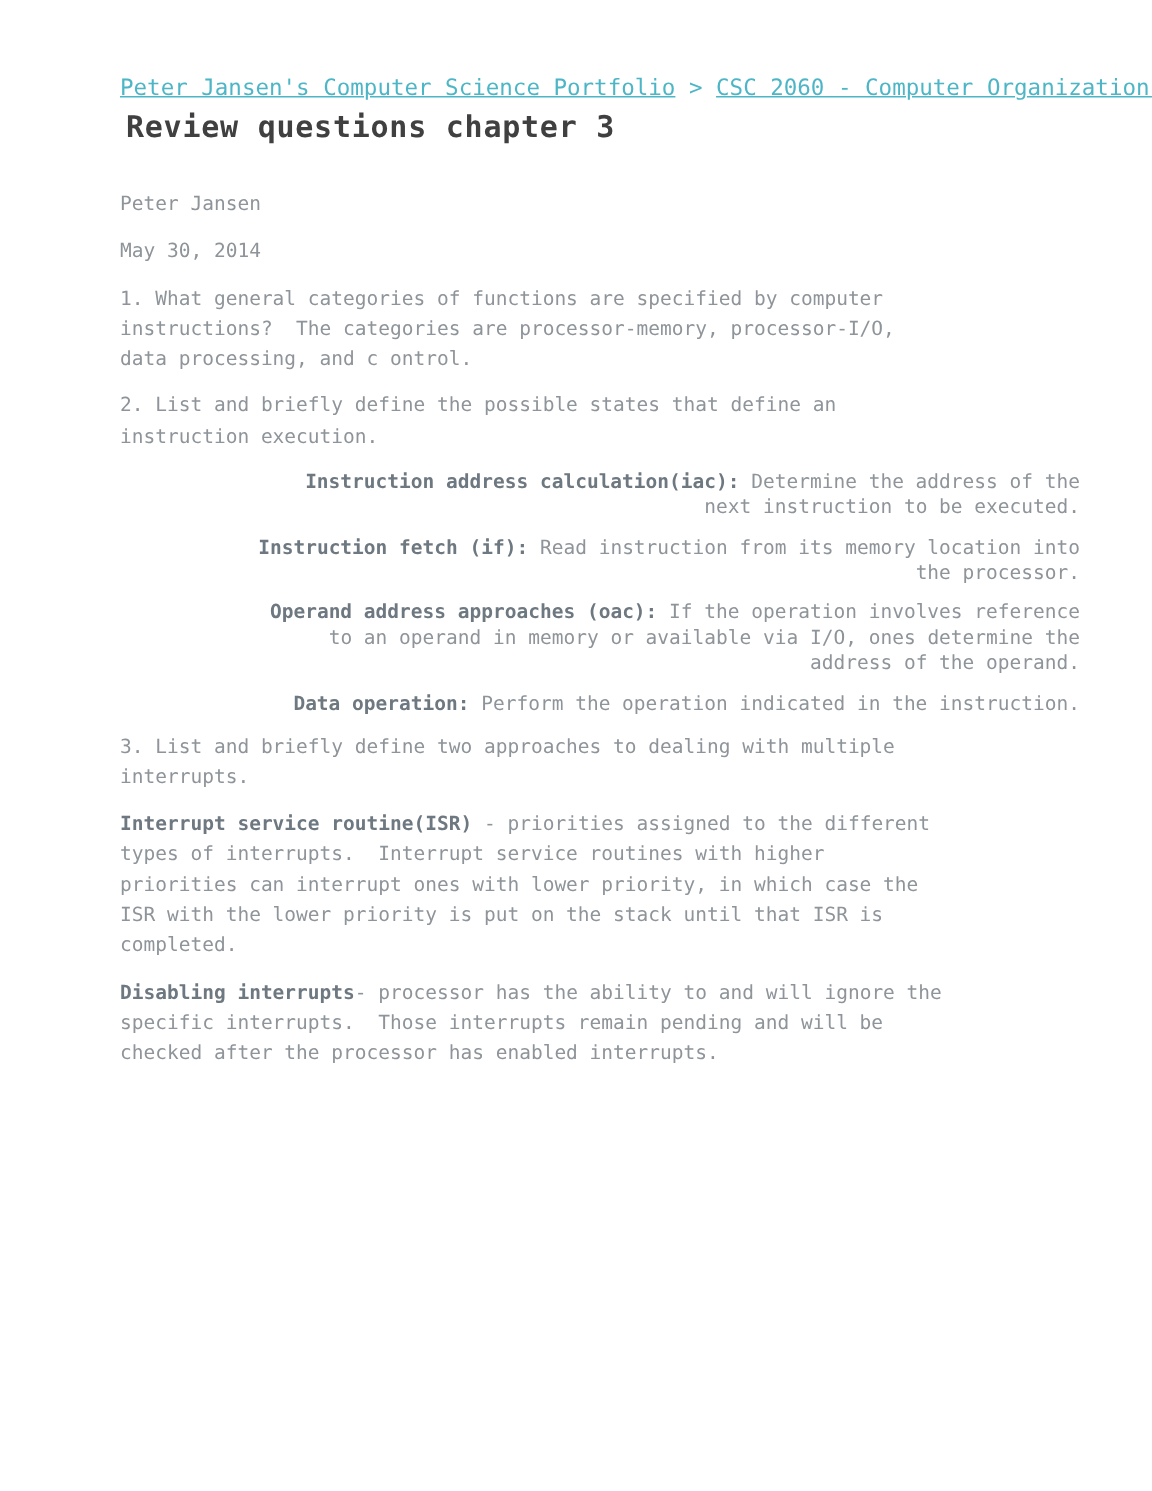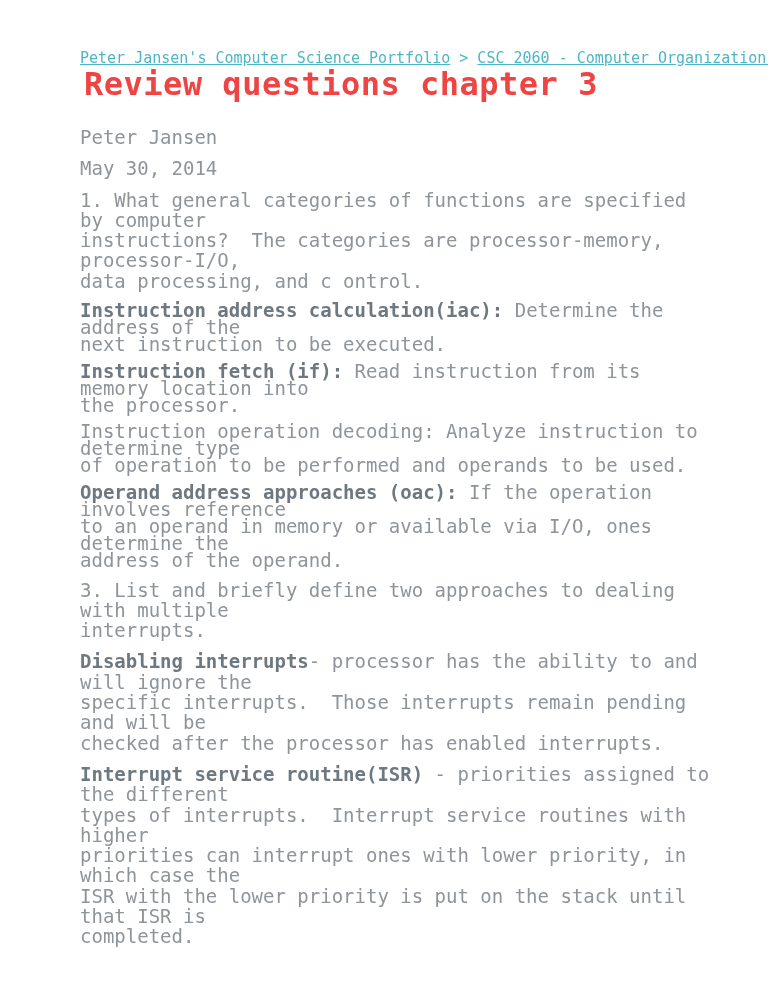--- a/index.html
+++ b/index.html
@@ -35,40 +35,41 @@
     text-decoration: underline;
     cursor: pointer;
   }
   .breadcrumb .sep {
     text-decoration: none;
     color: #4db6c6;
   }
   
   h1.page-title {
     margin: 5px 0 28px 4px;
-    font-size: 32px;
+    font-size: 20px;
     line-height: 29px;
     font-weight: bold;
-    color: #ef4444;
+    color: #404040;
     letter-spacing: 0.5px;
   }
   
   p.para {
-    font-size: 19px;
+    font-size: 13px;
     color: #8e9499;
     white-space: pre-wrap;
     margin: 11px 0;
   }
   p.loose {
     line-height: 20.3px;
     margin: 11px 0;
   }
   p.tight {
     line-height: 17px;
     margin: 9.5px 0;
+    text-align: right;
   }
   p.para strong {
     font-weight: bold;
     color: #6e7880;
   }
 </style>
 </head>
 <body>
 
 <div class="page">
@@ -83,45 +84,46 @@
 
     <p class="para loose">Peter Jansen</p>
 
     <p class="para loose">May 30, 2014</p>
 
 
     <p class="para loose"><span>1. What general categories of functions are specified by computer
 instructions?  The categories are processor-memory, processor-I/O,
 data processing, and c ontrol.</span></p>
 
+    <p class="para loose"><span>2. List and briefly define the possible states that define an
+instruction execution.</span></p>
 
     <p class="para tight"><strong>Instruction address calculation(iac):</strong><span> Determine the address of the
 next instruction to be executed.</span></p>
 
     <p class="para tight"><strong>Instruction fetch (if):</strong><span> Read instruction from its memory location into
 the processor.</span></p>
 
-    <p class="para tight"><span>Instruction operation decoding: Analyze instruction to determine type
-of operation to be performed and operands to be used.</span></p>
 
     <p class="para tight"><strong>Operand address approaches (oac):</strong><span> If the operation involves reference
 to an operand in memory or available via I/O, ones determine the
 address of the operand.</span></p>
 
 
+    <p class="para tight"><strong>Data operation:</strong><span> Perform the operation indicated in the instruction.</span></p>
 
 
     <p class="para loose"><span>3. List and briefly define two approaches to dealing with multiple
 interrupts.</span></p>
-
-    <p class="para loose"><strong>Disabling interrupts</strong><span>- processor has the ability to and will ignore the
-specific interrupts.  Those interrupts remain pending and will be
-checked after the processor has enabled interrupts.</span></p>
 
     <p class="para loose"><strong>Interrupt service routine(ISR)</strong><span> - priorities assigned to the different
 types of interrupts.  Interrupt service routines with higher
 priorities can interrupt ones with lower priority, in which case the
 ISR with the lower priority is put on the stack until that ISR is
 completed.</span></p>
 
+    <p class="para loose"><strong>Disabling interrupts</strong><span>- processor has the ability to and will ignore the
+specific interrupts.  Those interrupts remain pending and will be
+checked after the processor has enabled interrupts.</span></p>
+
 
   </div>
 </div>
 
 </body></html>

